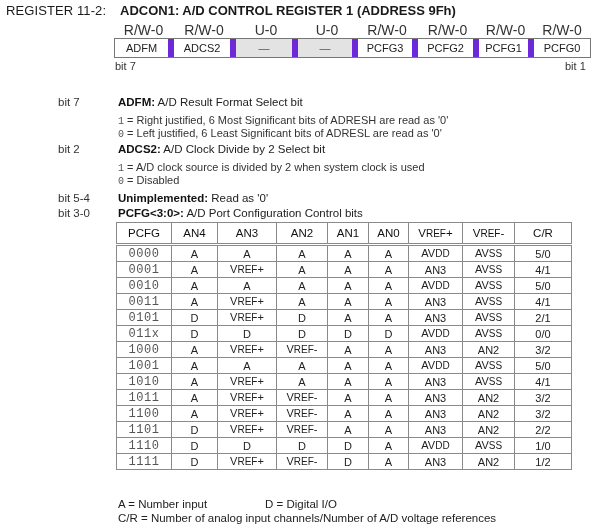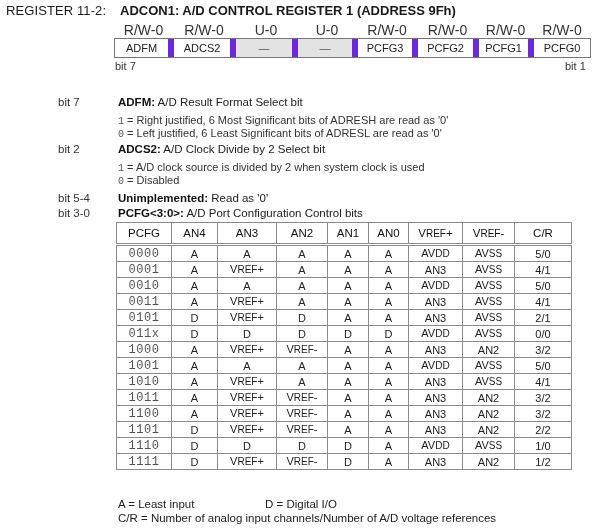--- a/index.html
+++ b/index.html
@@ -266,15 +266,15 @@
         <td>V<span class="sc">REF</span>-</td>
         <td>D</td>
         <td>A</td>
         <td>AN3</td>
         <td>AN2</td>
         <td>1/2</td>
       </tr>
     </tbody>
 </table>
 
-<div class="abs legend" style="top:498px">A = Least input</div>
+<div class="abs legend" style="top:498px">A = Number input</div>
 <div class="abs legend" style="top:498px;left:265px">D = Digital I/O</div>
 <div class="abs legend" style="top:512px">C/R = Number of analog input channels/Number of A/D voltage references</div>
 
 </body></html>

